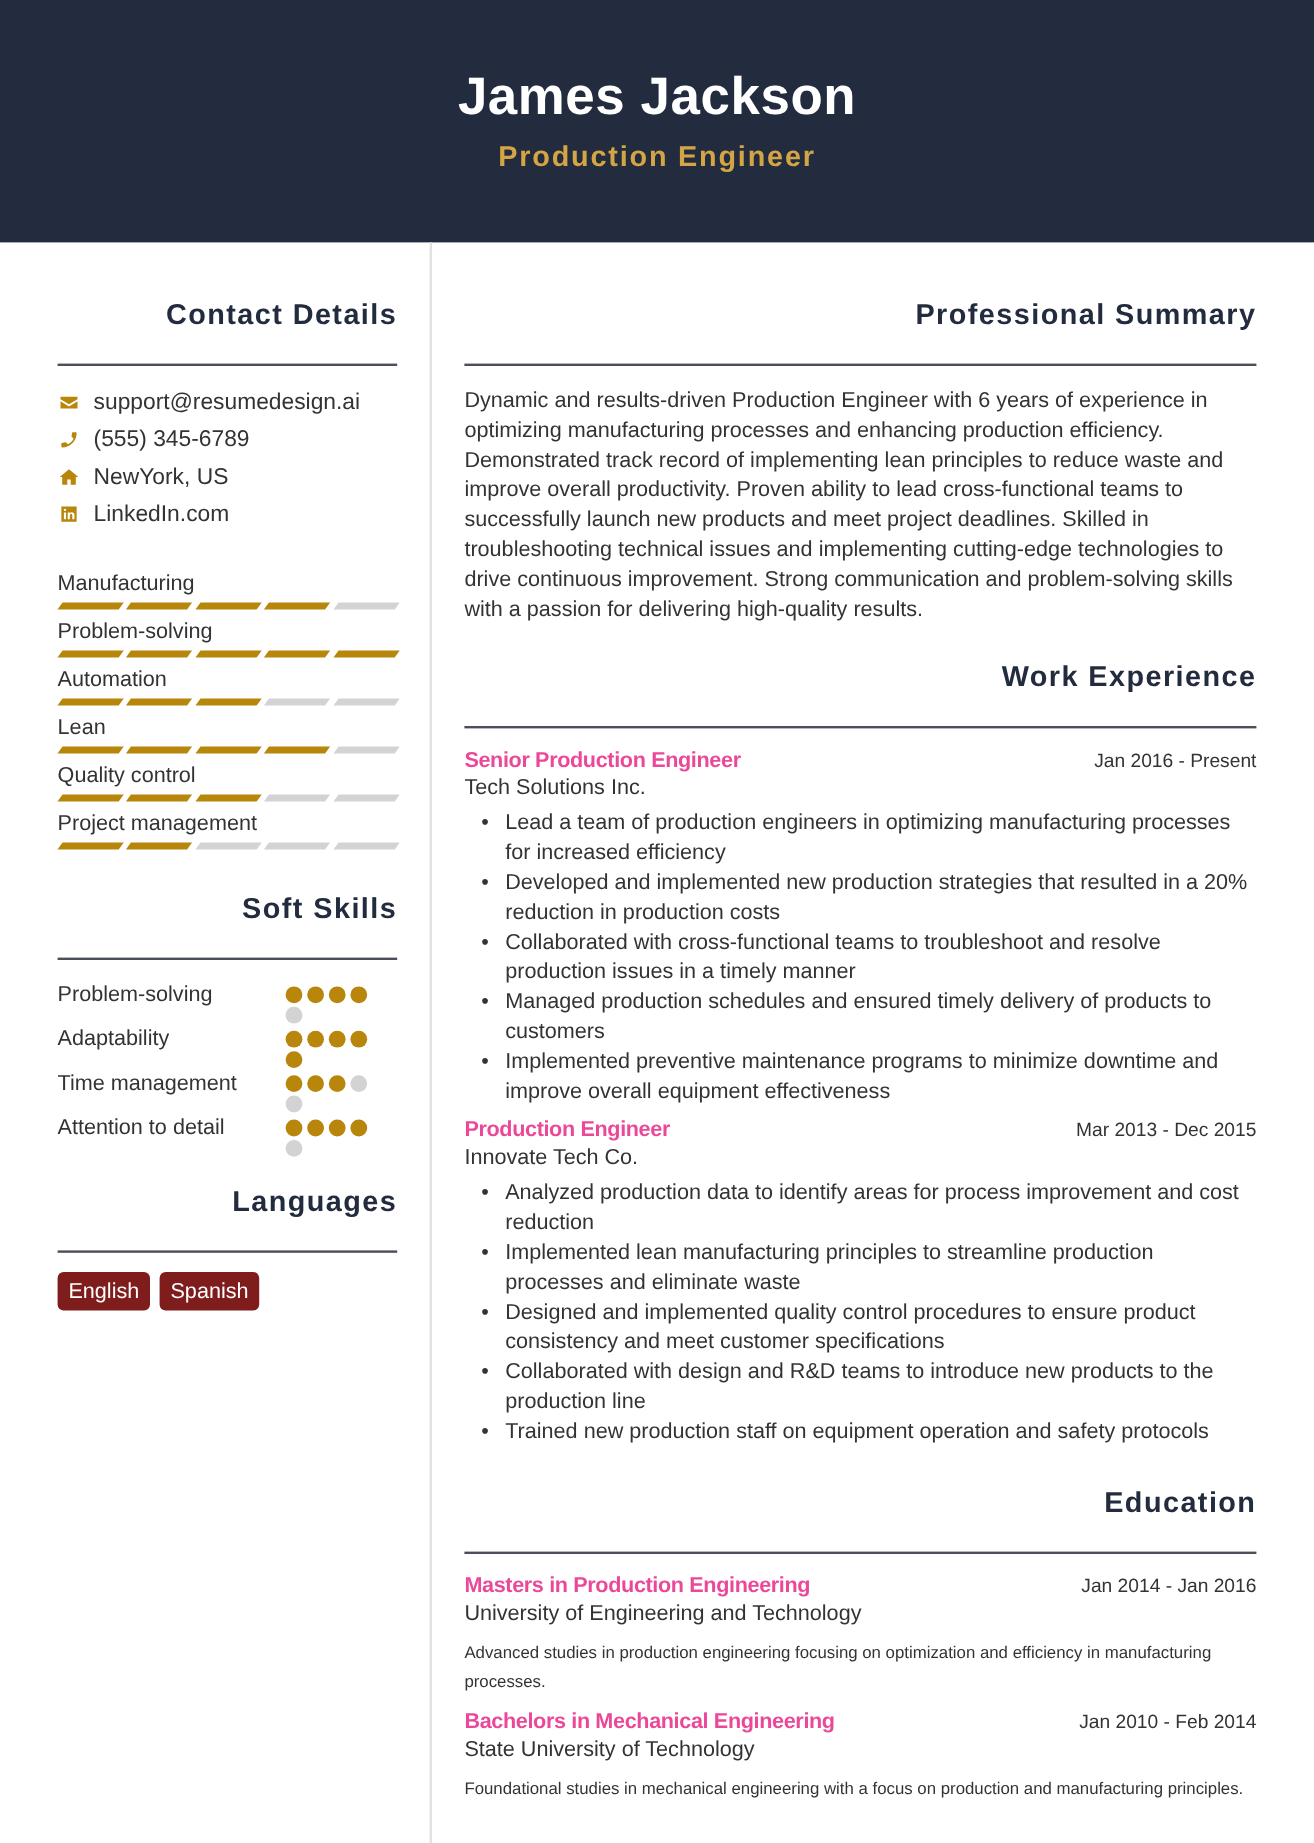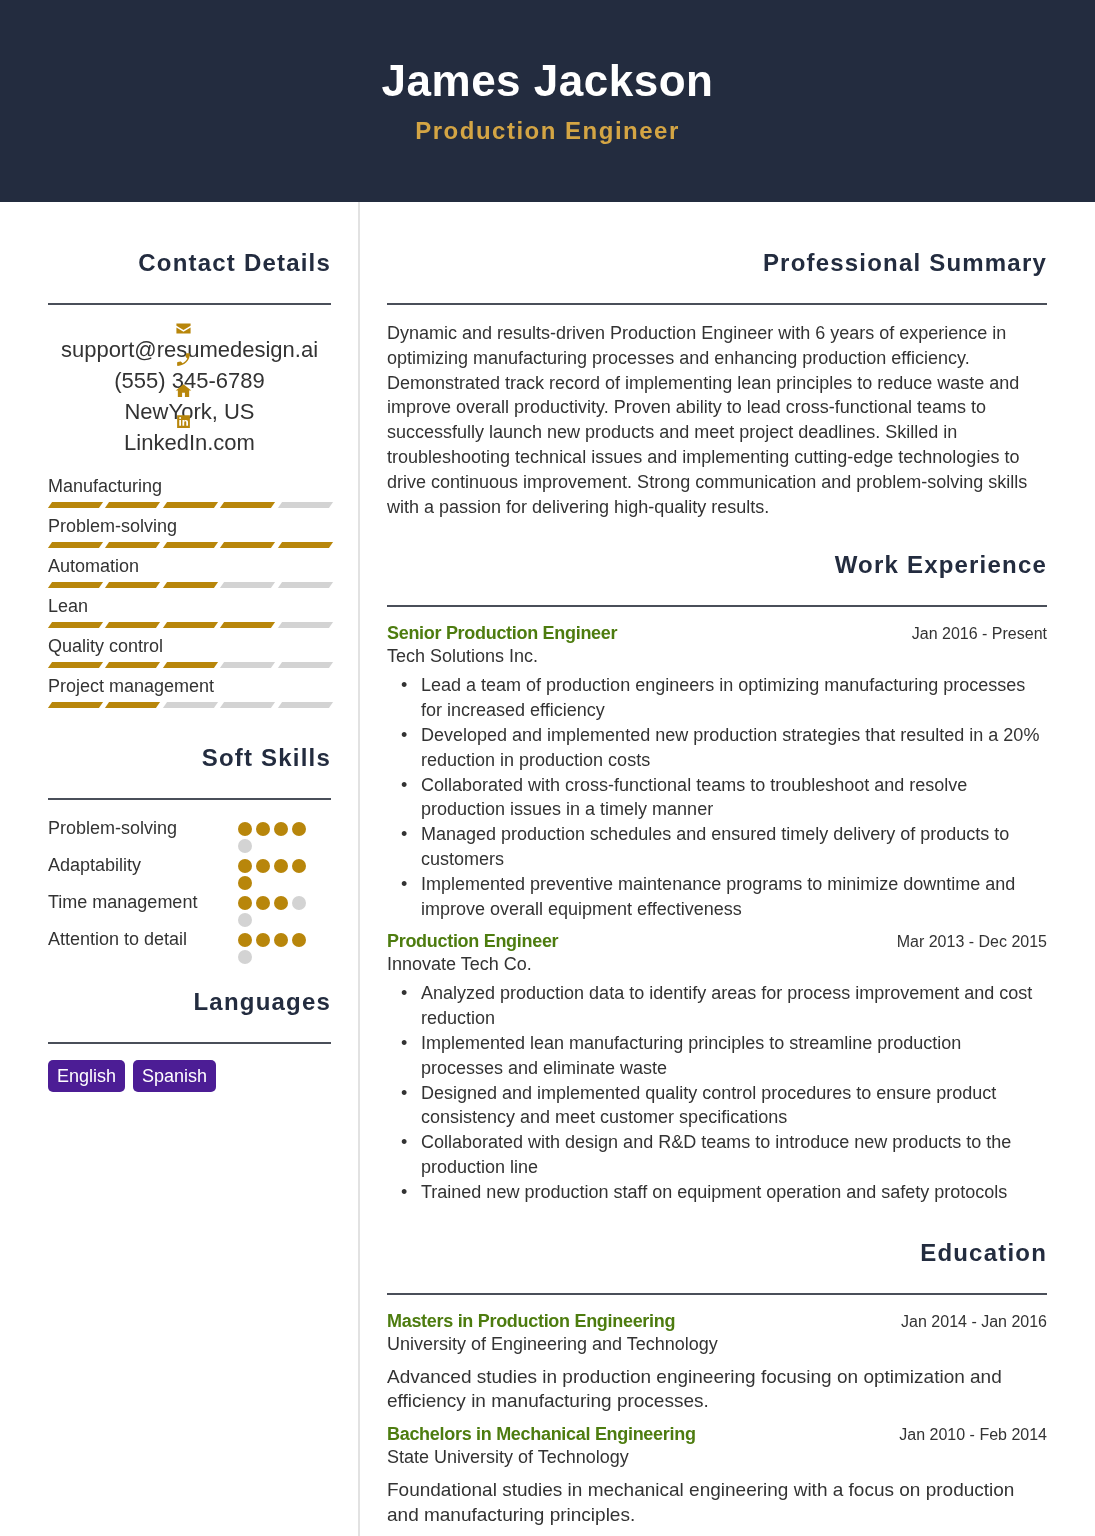--- a/index.html
+++ b/index.html
@@ -26,21 +26,21 @@
     .sidebar { position: absolute; left: 48px; top: 202px; width: 283px; }
     .main { position: absolute; left: 387px; top: 202px; width: 660px; }
 
     .section-title {
       font-size: 24px; font-weight: bold; color: #232c3f; letter-spacing: 1.2px;
       padding-bottom: 26px; border-bottom: 2px solid #4a4f59; margin-bottom: 18px; text-align: right;
     }
 
     
     .contact-list { list-style: none; }
-    .contact-item { display: flex; align-items: center; height: 31px; font-size: 22px; color: #333; flex-direction: column; }
+    .contact-item { display: flex; align-items: center; height: 31px; font-size: 19px; color: #333; }
     .contact-item .icon { width: 18px; height: 18px; margin-right: 12px; display: inline-flex; align-items: center; justify-content: center; }
     .contact-item svg { width: 17px; height: 17px; fill: #b8860b; }
 
     
     .skill { margin-bottom: 6px; }
     .skill-label { font-size: 18px; color: #333; line-height: 24px; }
     .bar-row { display: flex; gap: 4px; margin-top: 4px; height: 6px; }
     .bar-seg { width: 52px; height: 6px; transform: skewX(-35deg); margin-left: 2px; }
     .bar-seg.on { background: #b8860b; }
     .bar-seg.off { background: #d3d3d3; }
@@ -48,35 +48,35 @@
     
     .soft-row { display: flex; align-items: flex-start; min-height: 31px; }
     .soft-label { width: 190px; font-size: 18px; color: #333; line-height: 25px; }
     .dots { width: 80px; display: flex; flex-wrap: wrap; gap: 3px 4px; padding-top: 6px; }
     .dot { width: 14px; height: 14px; border-radius: 50%; }
     .dot.on { background: #b8860b; }
     .dot.off { background: #d3d3d3; }
 
     .lang-list { display: flex; gap: 8px; }
     .lang-tag {
-      background: #4c1d95; color: #ffffff; font-size: 18px; padding: 5px 9px;
+      background: #7f1d1d; color: #ffffff; font-size: 18px; padding: 5px 9px;
       border-radius: 5px; line-height: 22px;
     }
 
     
     .summary { font-size: 18px; line-height: 24.8px; color: #333; }
     .job { margin-bottom: 6px; }
     .job-head { display: flex; justify-content: space-between; align-items: baseline; }
-    .job-title { font-size: 18px; font-weight: bold; color: #4d7c0f; letter-spacing: -0.3px; }
+    .job-title { font-size: 18px; font-weight: bold; color: #ec4899; letter-spacing: -0.3px; }
     .job-date { font-size: 16px; color: #333; }
     .job-company { font-size: 18px; color: #333; line-height: 25px; margin-bottom: 4px; }
     .bullets { list-style: none; padding-left: 14px; }
     .bullets li { position: relative; padding-left: 20px; font-size: 18px; line-height: 24.8px; color: #333; }
     .bullets li::before { content: "\2022"; position: absolute; left: 0; top: 0; color: #333; }
-    .edu-desc { font-size: 19px; line-height: 24.8px; color: #333; margin-top: 8px; }
+    .edu-desc { font-size: 14px; line-height: 24.8px; color: #333; margin-top: 8px; }
   </style>
 </head>
 <body>
 
 <div class="header">
   <div class="name">James Jackson</div>
   <div class="title">Production Engineer</div>
 </div>
 
 <div class="divider-vertical"></div>

